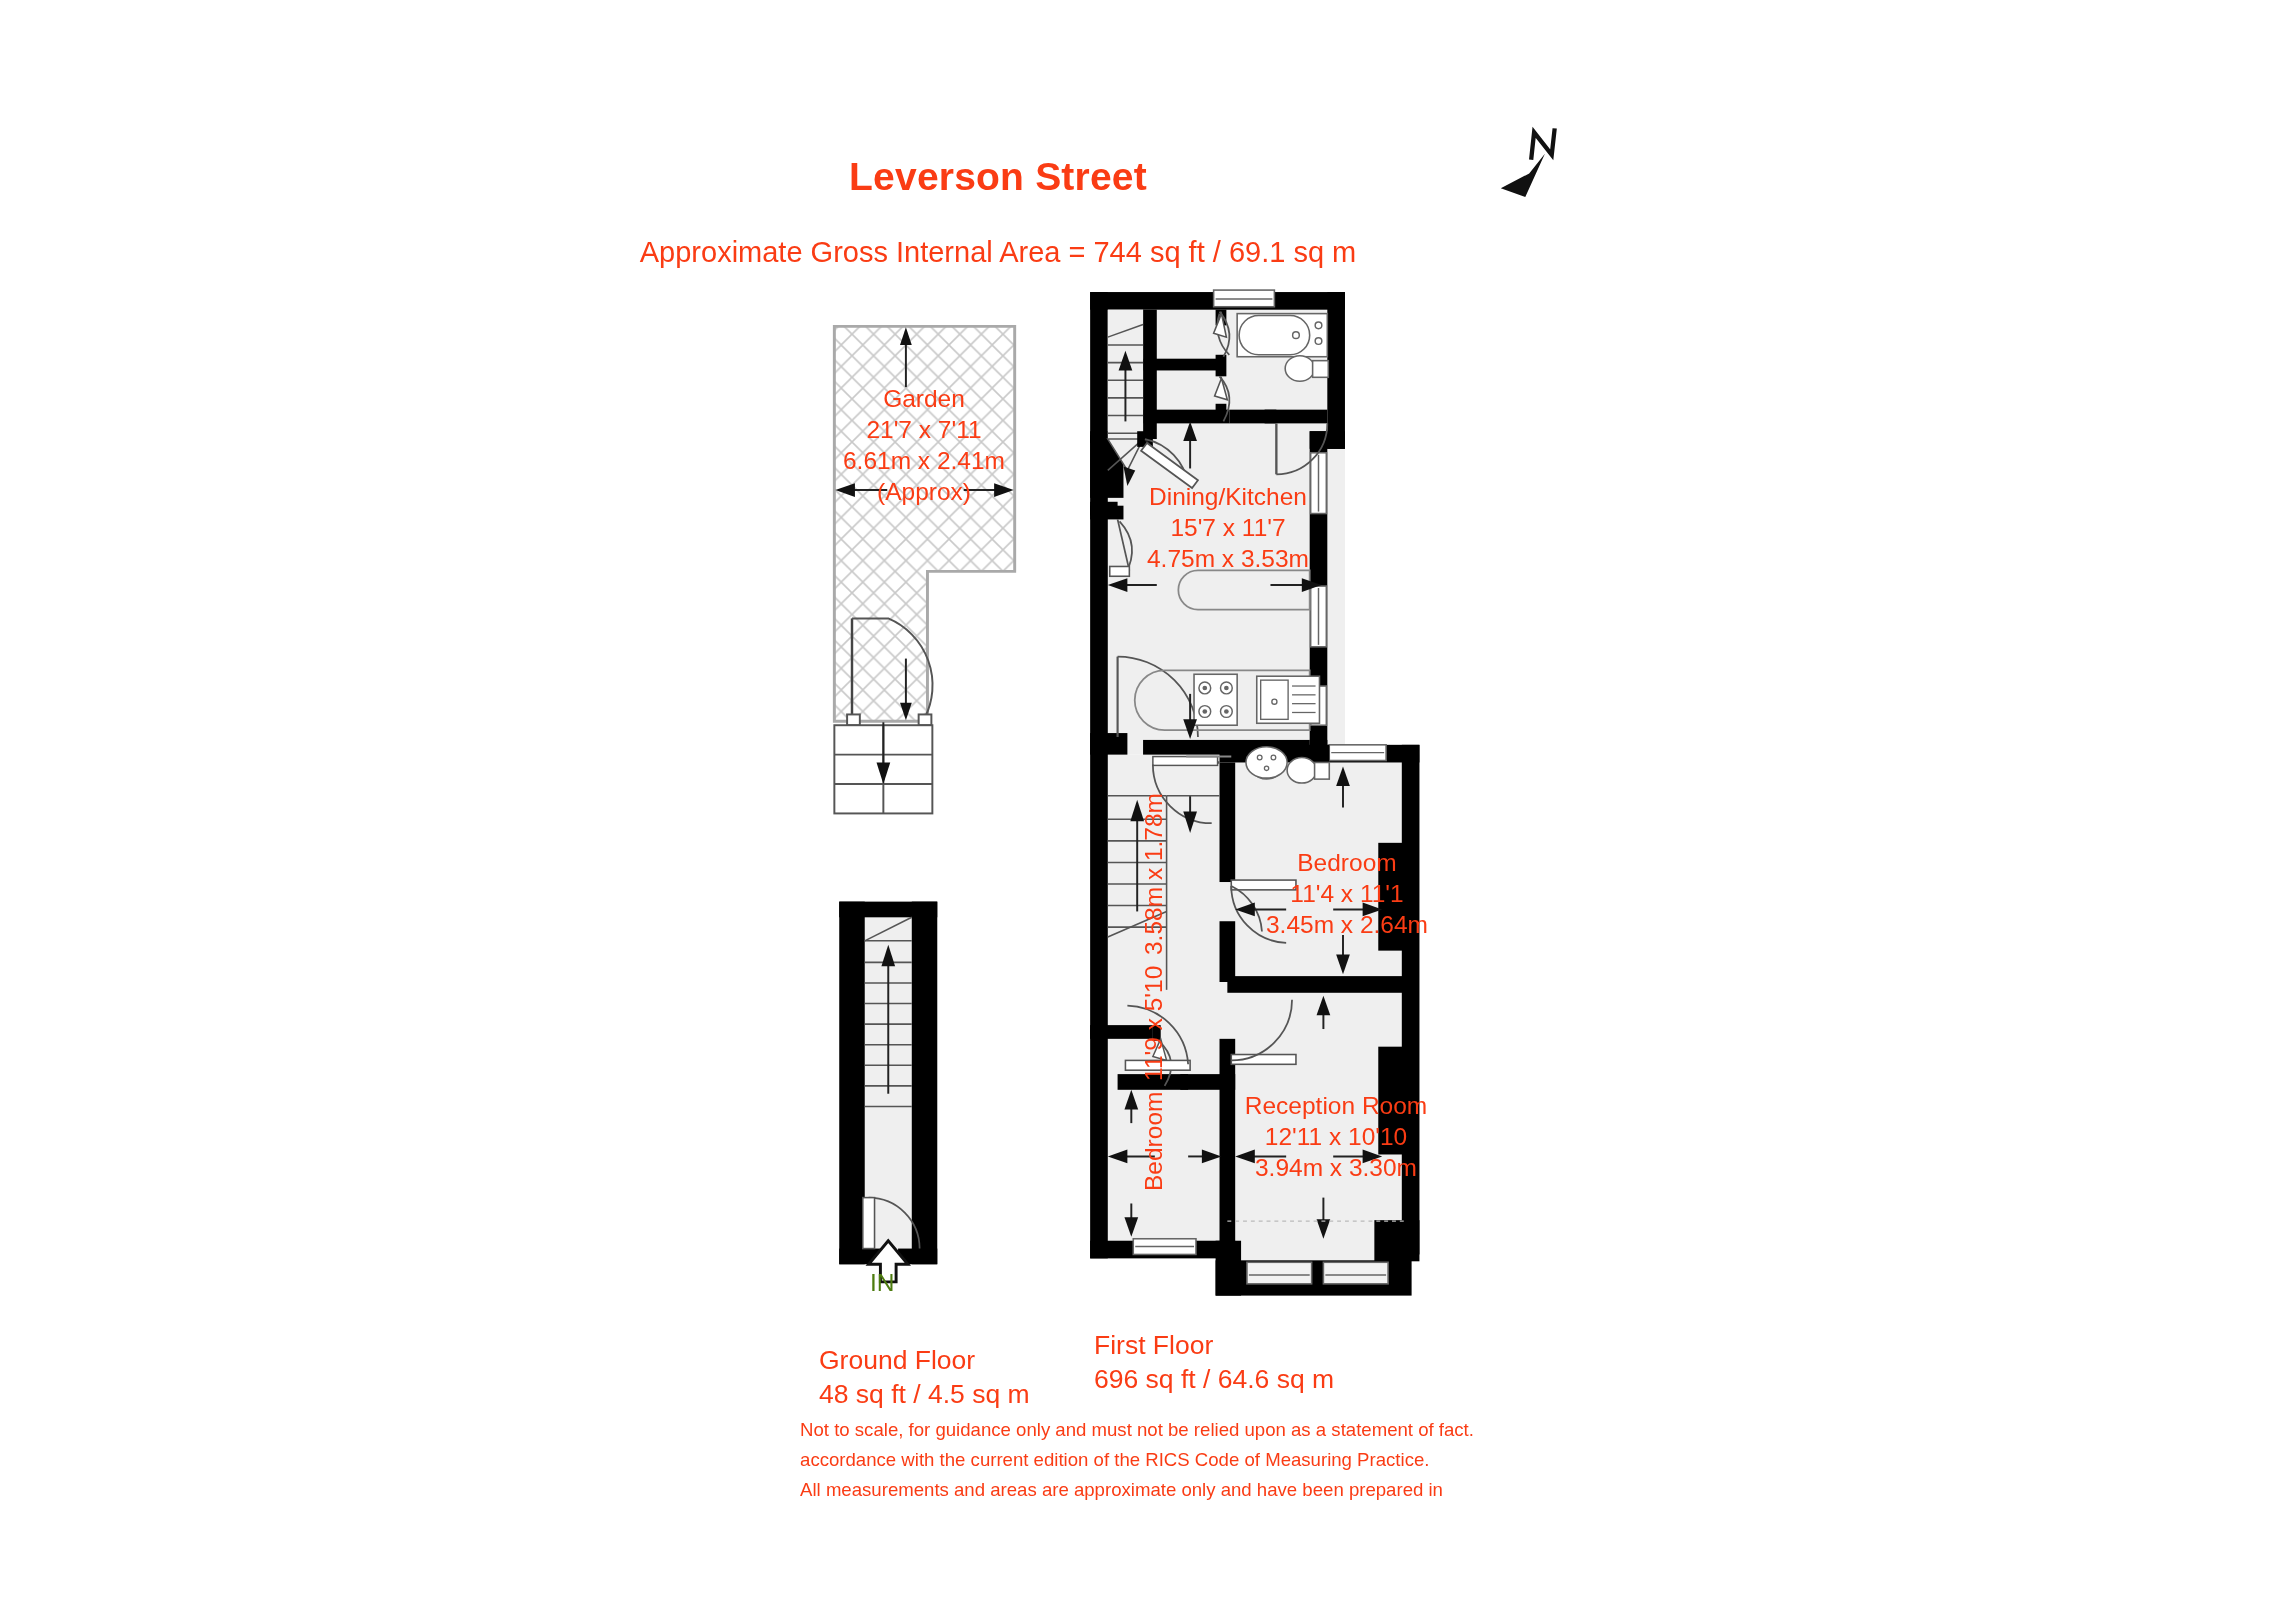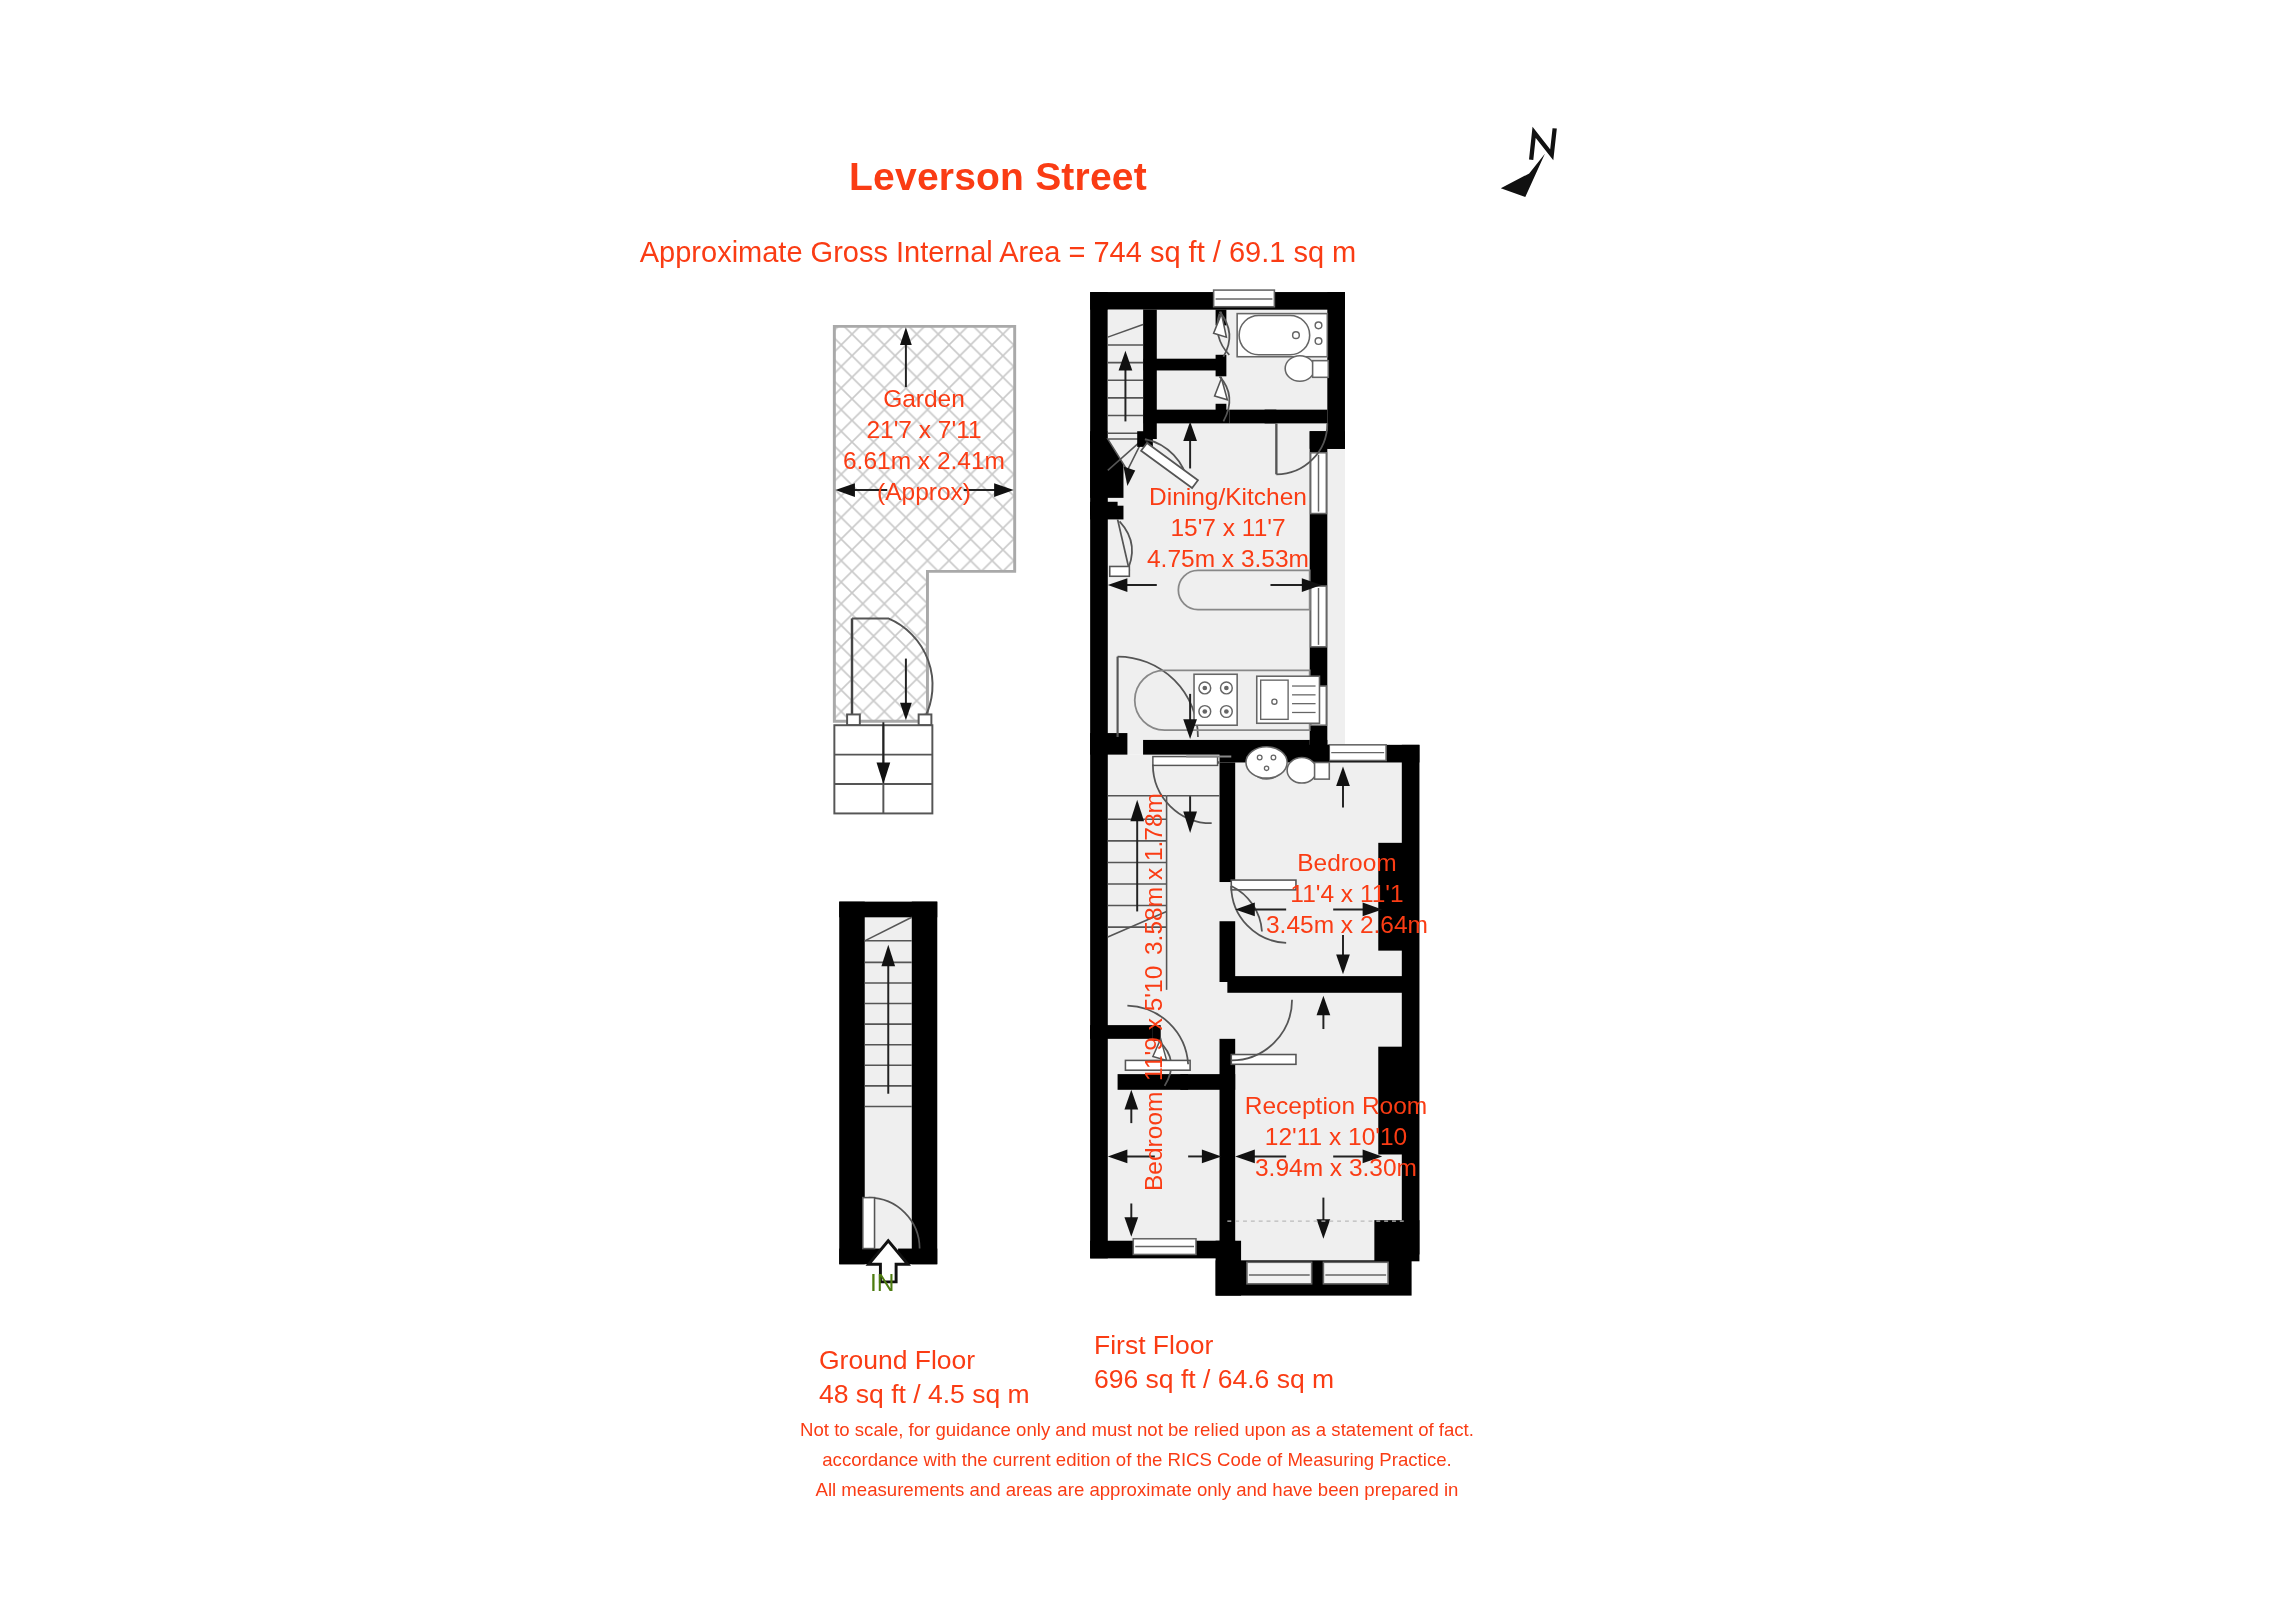--- a/index.html
+++ b/index.html
@@ -5,21 +5,21 @@
   html,body{margin:0;padding:0;background:#ffffff;}
   body{width:2293px;height:1620px;position:relative;overflow:hidden;
        font-family:"Liberation Sans","DejaVu Sans",sans-serif;}
   .plan{position:absolute;left:0;top:0;width:1907px;height:1620px;}
   svg.plan-svg{position:absolute;left:0;top:0;width:2293px;height:1620px;display:block;}
   .txt{position:absolute;color:#fa3c14;white-space:nowrap;}
   #title{font-size:39px;font-weight:bold;letter-spacing:0.2px;}
   #subtitle{font-size:29px;}
   .roomlbl{font-size:24.5px;text-align:center;line-height:1.26;}
   .floorlbl{font-size:26.5px;line-height:1.3;}
-  .disclaimer{font-size:18.6px;text-align:center;line-height:1.62;}
+  .disclaimer{font-size:18.6px;line-height:1.62;}
   .inlbl{position:absolute;color:#4d7c0f;font-size:24.5px;}
   .vert{transform-origin:0 0;}
 </style>
 </head>
 <body>
 
 <div class="plan">
 
   <svg class="plan-svg" viewBox="0 0 2339 1653">
     <defs>

